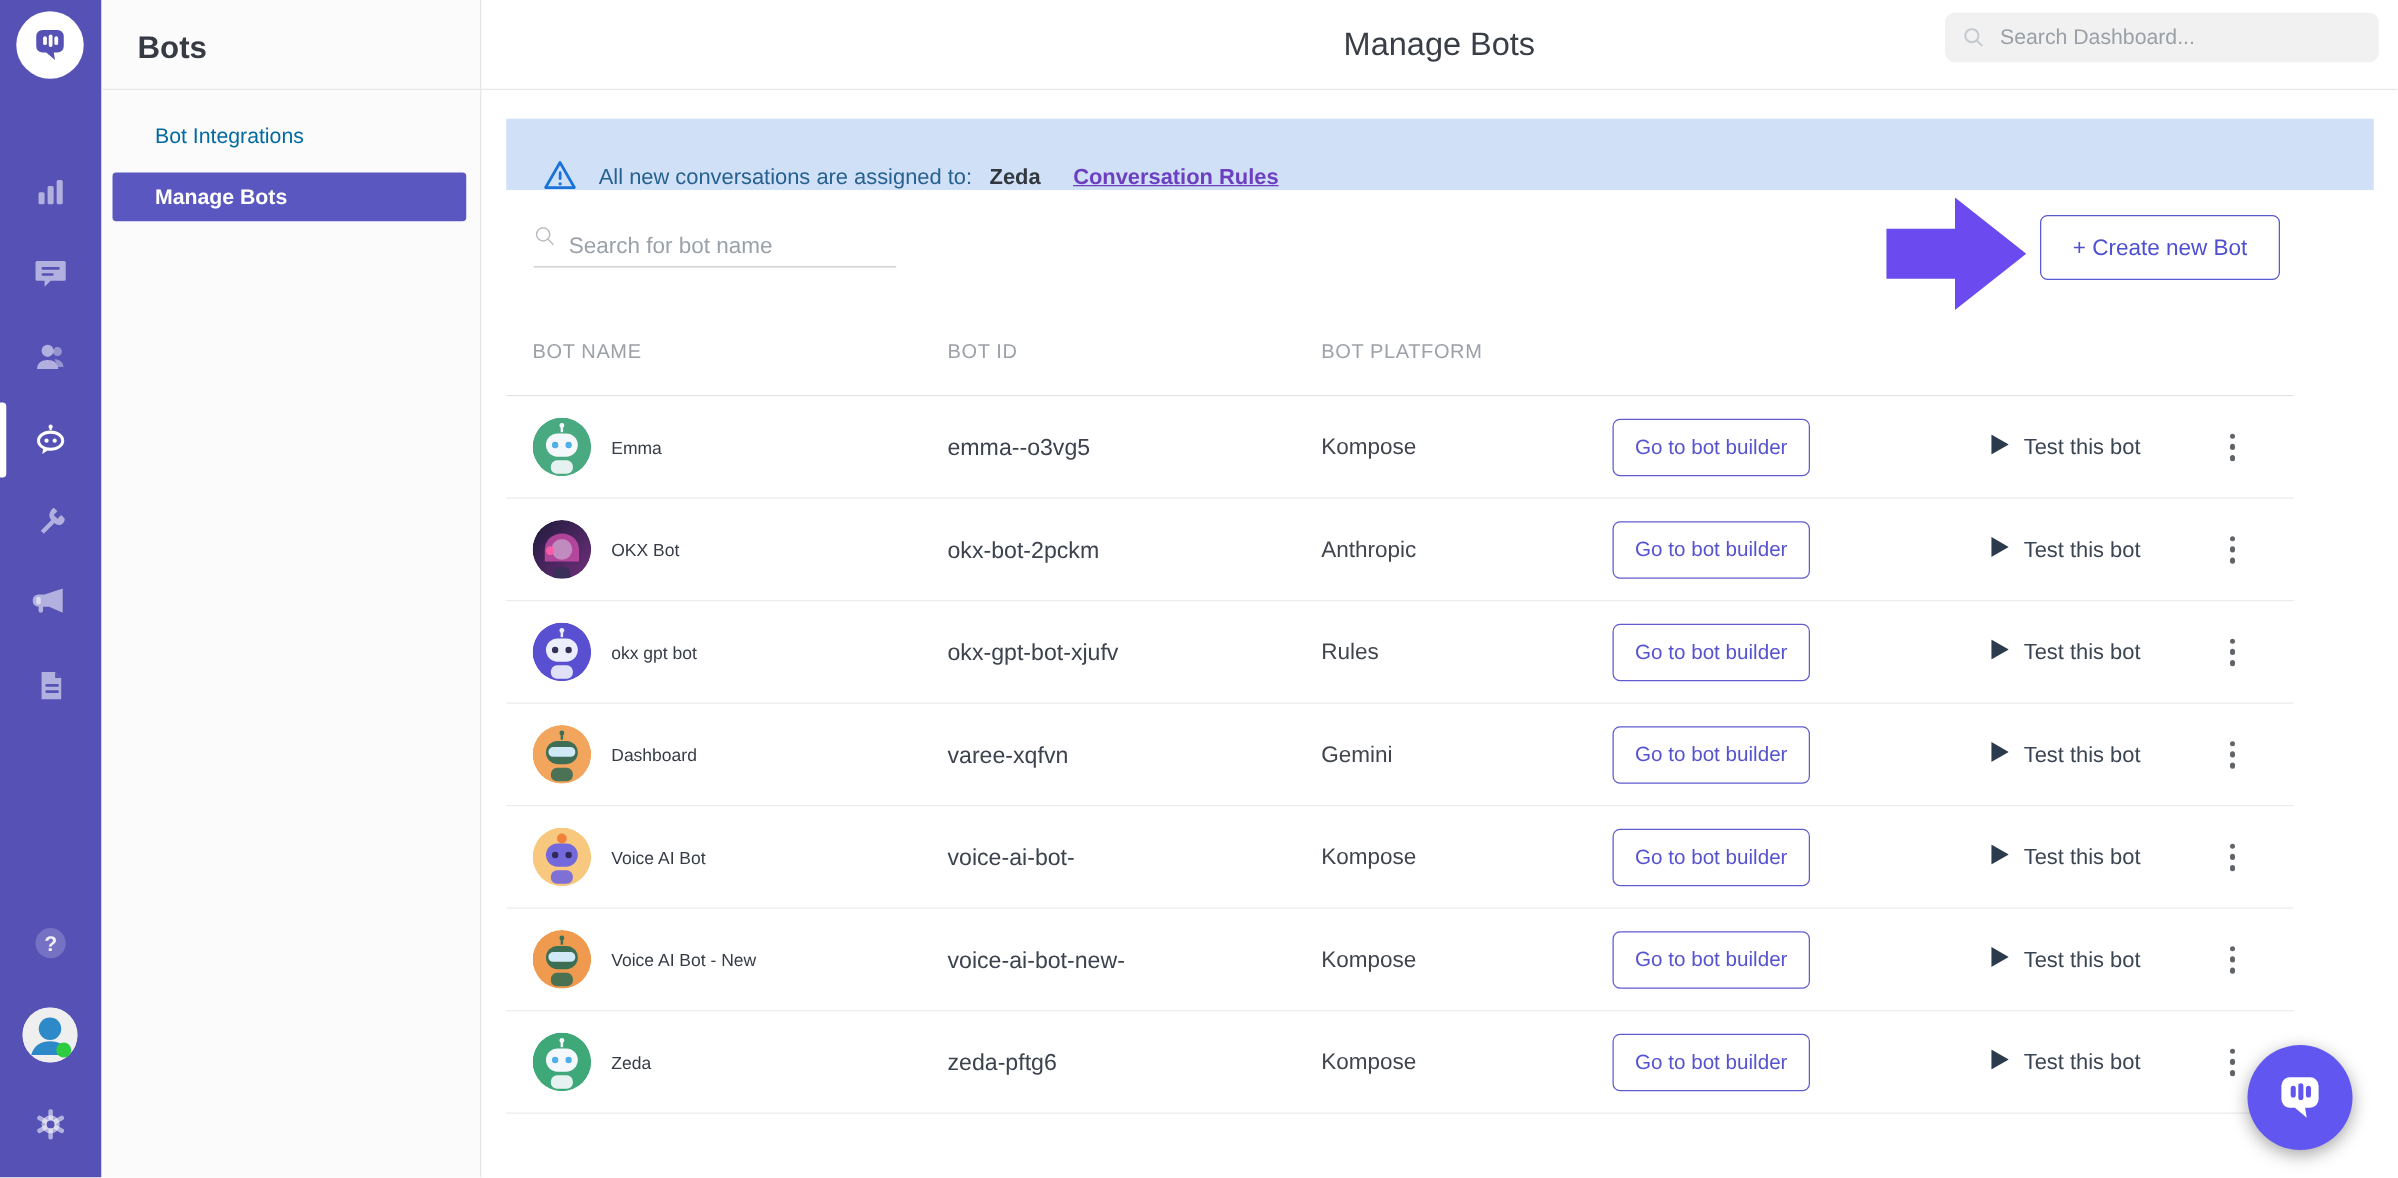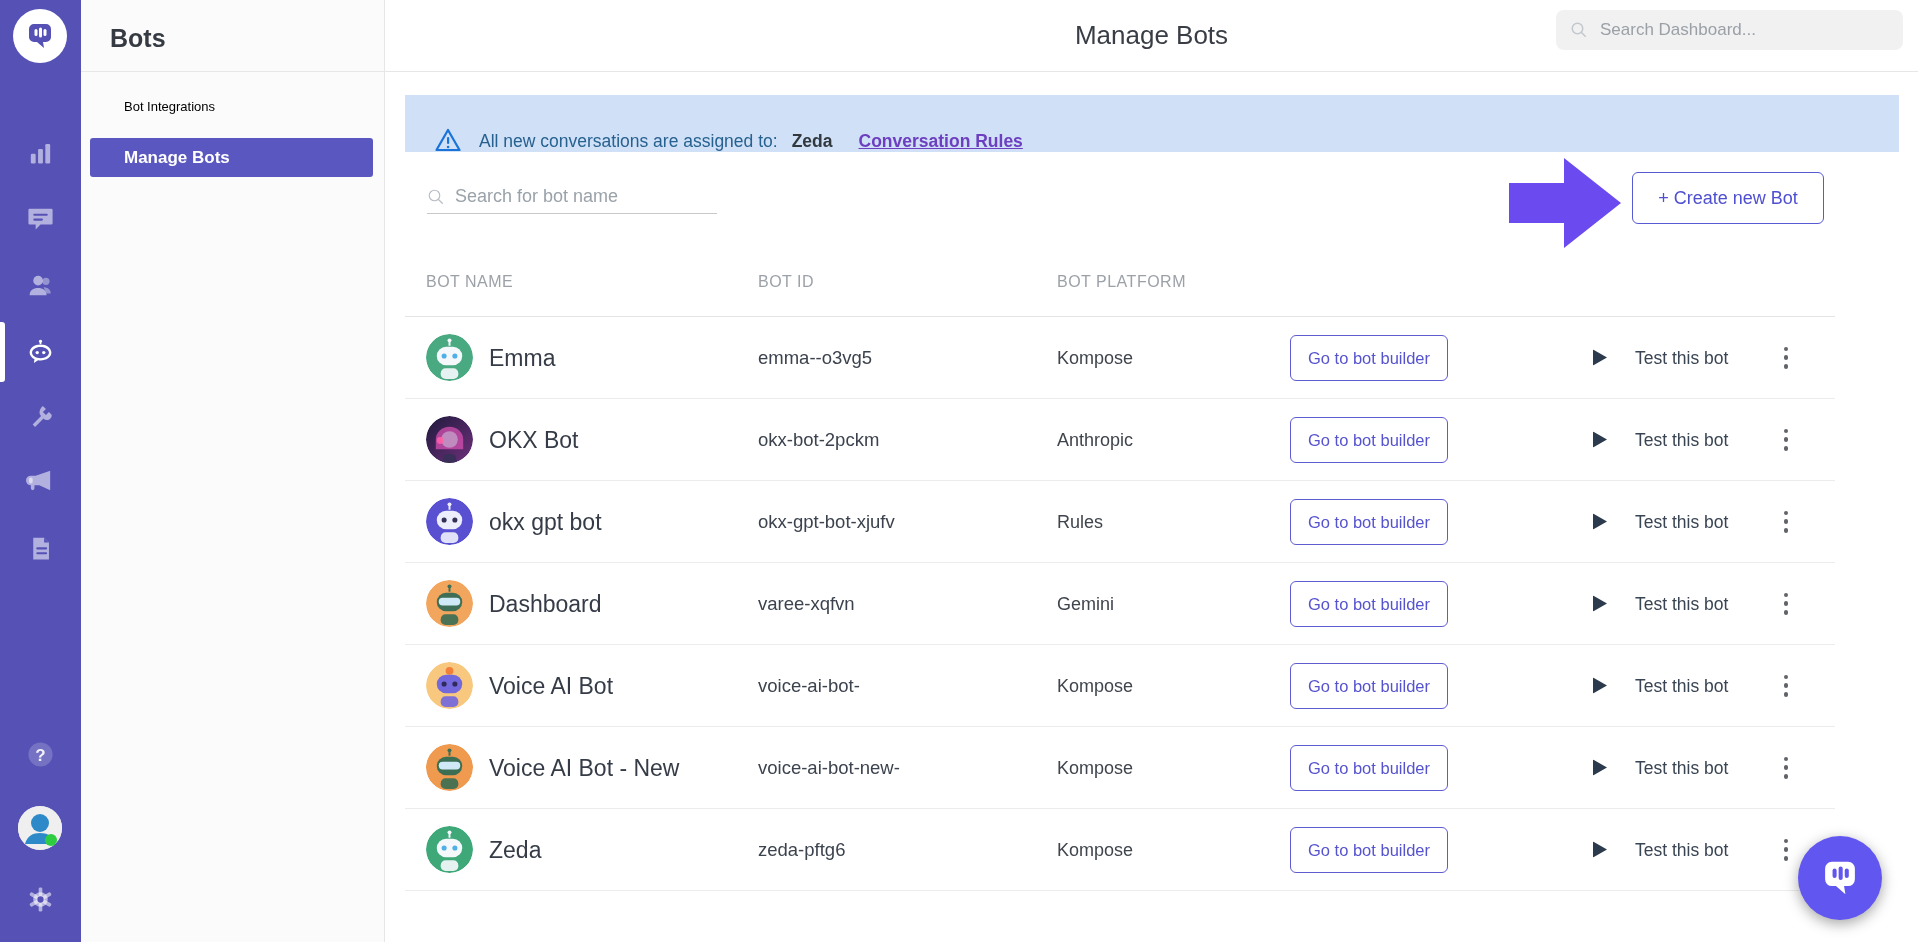--- a/index.html
+++ b/index.html
@@ -14,21 +14,21 @@
   .nav-ic { position:absolute; left:22px; width:36px; height:36px; display:flex; align-items:center; justify-content:center; cursor:pointer; }
   .nav-ic svg { width:29px; height:29px; fill:rgba(255,255,255,0.55); }
   .nav-ic.active svg { fill:#ffffff; }
   .active-bar { position:absolute; left:0; top:322px; width:5px; height:60px; background:#fff; border-radius:0 3px 3px 0; }
   .profile-wrap { position:absolute; left:18px; width:44px; height:44px; border-radius:50%; background:#efefef;
                   display:flex; align-items:center; justify-content:center; cursor:pointer; }
 
   
   .panel { position:absolute; left:81px; top:0; width:304px; height:942px; background:#fbfbfb; border-right:1px solid #e6e6e6; z-index:4; }
   .panel-title { position:absolute; left:29px; top:24px; font-size:25px; font-weight:bold; color:#363a43; }
-  .panel-item { position:absolute; left:43px; top:99px; font-size:13px; color:#000000; cursor:pointer; }
+  .panel-item { position:absolute; left:43px; top:99px; font-size:17px; color:#0369a1; cursor:pointer; }
   .panel-item-active { position:absolute; left:9px; top:138px; width:283px; height:39px; background:#5b57c0; border-radius:3px;
                        display:flex; align-items:center; padding-left:34px; cursor:pointer; }
   .panel-item-active span { color:#fff; font-size:17px; font-weight:bold; }
 
   
   .top-divider { position:absolute; left:81px; right:0; top:71px; height:1px; background:#e7e7e7; z-index:6; }
 
   
   .main { position:absolute; left:385px; top:0; width:1533px; height:942px; background:#fff; }
   .page-title { position:absolute; top:20px; left:0; width:100%; text-align:center; font-size:26px; font-weight:500; color:#393d45; }
@@ -40,21 +40,21 @@
   .dash-search input::placeholder { color:#9aa0a6; }
 
   .banner { position:absolute; left:20px; right:19px; top:95px; height:57px; background:#cfe0f7;
             display:flex; align-items:flex-end; padding-left:30px; }
   .banner svg { width:26px; height:24px; flex:none; }
   .banner .b-text { margin-left:18px; font-size:17.5px; color:#27618f; }
   .banner .b-assignee { margin-left:14px; font-size:17.5px; font-weight:bold; color:#33383f; }
   .banner .b-link { margin-left:26px; font-size:17.5px; font-weight:600; color:#6d3fc0; text-decoration:underline; cursor:pointer; }
 
   .bot-search { position:absolute; left:42px; top:180px; width:290px; height:34px; border-bottom:1px solid #c8c8c8;
-                display:flex; align-items:center; }
+                display:flex; }
   .bot-search svg { width:18px; height:18px; stroke:#b9bec4; fill:none; stroke-width:1.6; flex:none; }
   .bot-search input { border:none; outline:none; background:transparent; margin-left:10px; font-size:18px; color:#555; width:100%;
                       font-family:"Liberation Sans","DejaVu Sans",sans-serif; }
   .bot-search input::placeholder { color:#9aa2a9; }
 
   .big-arrow { position:absolute; left:1124px; top:158px; width:112px; height:90px; }
   .create-btn { position:absolute; right:94px; top:172px; width:192px; height:52px; background:#fff; border:1px solid #585ad2;
                 border-radius:6px; color:#4e4fd1; font-size:18px; cursor:pointer; font-family:"Liberation Sans","DejaVu Sans",sans-serif; }
 
   
@@ -66,26 +66,26 @@
   .row { position:relative; height:82px; border-bottom:1px solid #ececec; }
   .avatar { position:absolute; left:21px; top:17px; width:47px; height:47px; border-radius:50%; overflow:hidden; }
   .avatar svg { width:47px; height:47px; display:block; }
   .avatar .human-svg { display:none; }
   .avatar.human .human-svg { display:block; }
   .avatar .visor-band { display:none; }
   .avatar.visor .visor-band { display:block; }
   .avatar.visor .eyes { display:none; }
 
   .cell { position:absolute; top:50%; transform:translateY(-50%); }
-  .cell.name { left:84px; font-size:23px; color:#363c47; }
+  .cell.name { left:84px; font-size:14px; color:#363c47; }
   .cell.id { left:353px; font-size:18.5px; color:#3c434e; }
   .cell.platform { left:652px; font-size:18px; color:#40454d; }
   .builder-btn { position:absolute; left:885px; top:18px; width:158px; height:46px; background:#fff; border:1px solid #5f5cd0;
                  border-radius:6px; color:#5653cf; font-size:16.5px; cursor:pointer; font-family:"Liberation Sans","DejaVu Sans",sans-serif; }
-  .test { position:absolute; left:1188px; top:50%; transform:translateY(-50%); display:flex; align-items:center; cursor:pointer;gap:16px; }
+  .test { position:absolute; left:1188px; top:50%; transform:translateY(-50%); display:flex; cursor:pointer; }
   .test svg { width:14px; height:16px; fill:#2c3a4d; }
   .test span { margin-left:12px; font-size:17.5px; color:#3a4553; }
   .kebab { position:absolute; left:1372px; top:50%; transform:translateY(-50%); width:18px; height:26px;
            display:flex; flex-direction:column; align-items:center; justify-content:space-between; cursor:pointer; padding:2px 0; }
   .kebab i { width:4.5px; height:4.5px; border-radius:50%; background:#606468; }
 
   
   .chat-widget { position:absolute; left:1798px; top:836px; width:84px; height:84px; border-radius:50%; background:#6156ef;
                  display:flex; align-items:center; justify-content:center; box-shadow:0 4px 14px rgba(0,0,0,0.35); cursor:pointer; z-index:9; }
 </style>

